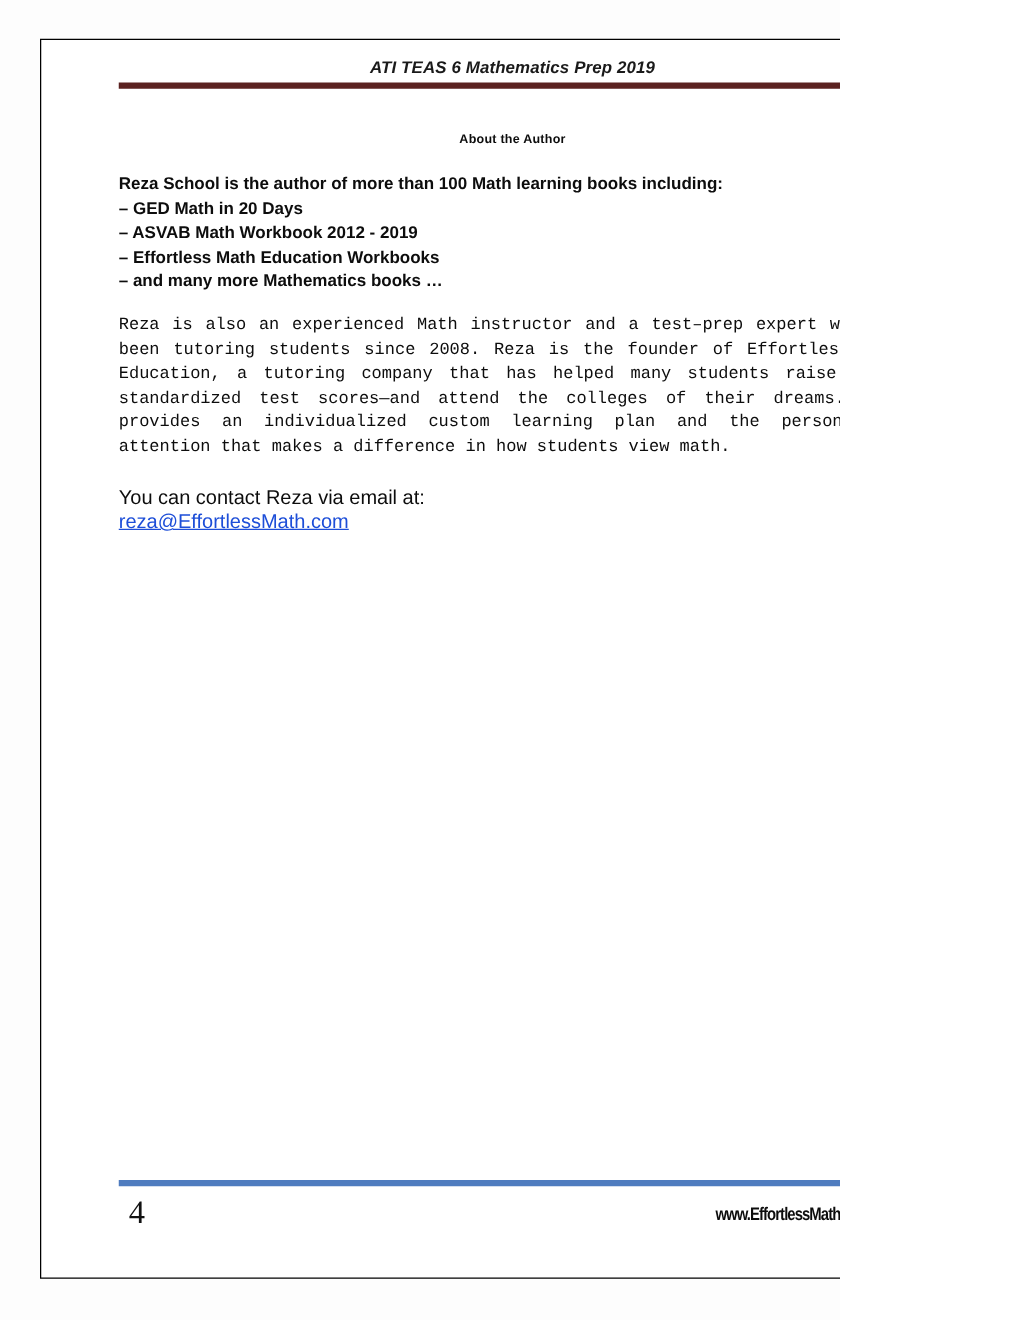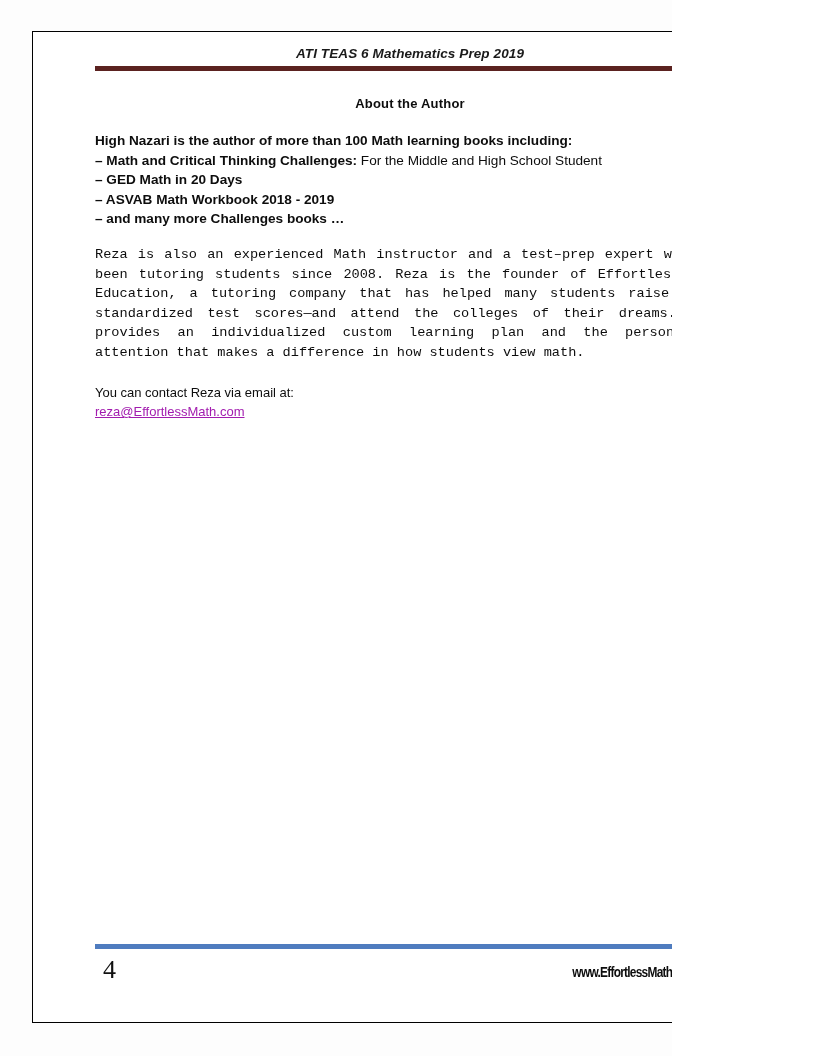--- a/index.html
+++ b/index.html
@@ -58,25 +58,26 @@
 
   
   #content {
     position: absolute;
     left: 95px;
     top: 96px;
     width: 630px;
     color: #0d0d0d;
   }
   #section-heading {
-    font-size: 13px;
+    font-size: 10px;
     font-weight: bold;
     text-align: center;
     letter-spacing: 0.2px;
     margin-bottom: 20px;
+    margin-top: 10px;
   }
 
   .body-line {
     font-size: 13.6px;
     line-height: 19.6px;
     white-space: nowrap;
   }
   .body-line .b { font-weight: bold; }
   .body-line .r { font-weight: bold; }
 
@@ -102,26 +103,26 @@
     font-size: 13.6px;
     line-height: 19.6px;
     text-align: justify;
     text-justify: inter-word;
     width: 628px;
     font-family: Liberation Mono, monospace;
   }
 
   #contact-block {
     margin-top: 20px;
-    font-size: 13px;
+    font-size: 16px;
     line-height: 19.6px;
   }
   #email-link {
     display: inline-block;
-    color: #a21caf;
+    color: #1d4ed8;
     text-decoration: underline;
     text-underline-offset: 1px;
   }
   #profile-block {
     margin-top: 20px;
     font-size: 13.6px;
     line-height: 19.6px;
   }
 
   
@@ -172,35 +173,35 @@
   <div id="header">
     <div id="header-title">ATI TEAS 6 Mathematics Prep 2019</div>
     <div id="header-rule"></div>
   </div>
 
   <div id="content">
 
     <div id="section-heading">About the Author</div>
 
     <div id="intro-line" class="body-line">
-      <span class="b">High Nazari</span><span class="r"> is the author of more than 100 Math learning books including:</span>
+      <span class="b">Reza School</span><span class="r"> is the author of more than 100 Math learning books including:</span>
     </div>
 
     <ul id="book-list">
       <li>
-        <span>– Math and Critical Thinking Challenges:</span><span class="sub"> For the Middle and High School Student</span>
-      </li>
-      <li>
         <span>– GED Math in 20 Days</span><span class="sub"></span>
       </li>
       <li>
-        <span>– ASVAB Math Workbook 2018 - 2019</span><span class="sub"></span>
-      </li>
-      <li>
-        <span>– and many more Challenges books …</span><span class="sub"></span>
+        <span>– ASVAB Math Workbook 2012 - 2019</span><span class="sub"></span>
+      </li>
+      <li>
+        <span>– Effortless Math Education Workbooks</span><span class="sub"></span>
+      </li>
+      <li>
+        <span>– and many more Mathematics books …</span><span class="sub"></span>
       </li>
     </ul>
 
     <p id="bio-paragraph">Reza is also an experienced Math instructor and a test–prep expert who has been tutoring students since 2008. Reza is the founder of Effortless Math Education, a tutoring company that has helped many students raise their standardized test scores—and attend the colleges of their dreams. Reza provides an individualized custom learning plan and the personalized attention that makes a difference in how students view math.</p>
 
     <div id="contact-block">
       <div>You can contact Reza via email at:</div>
       <span id="email-link">reza@EffortlessMath.com </span>
     </div>
 

